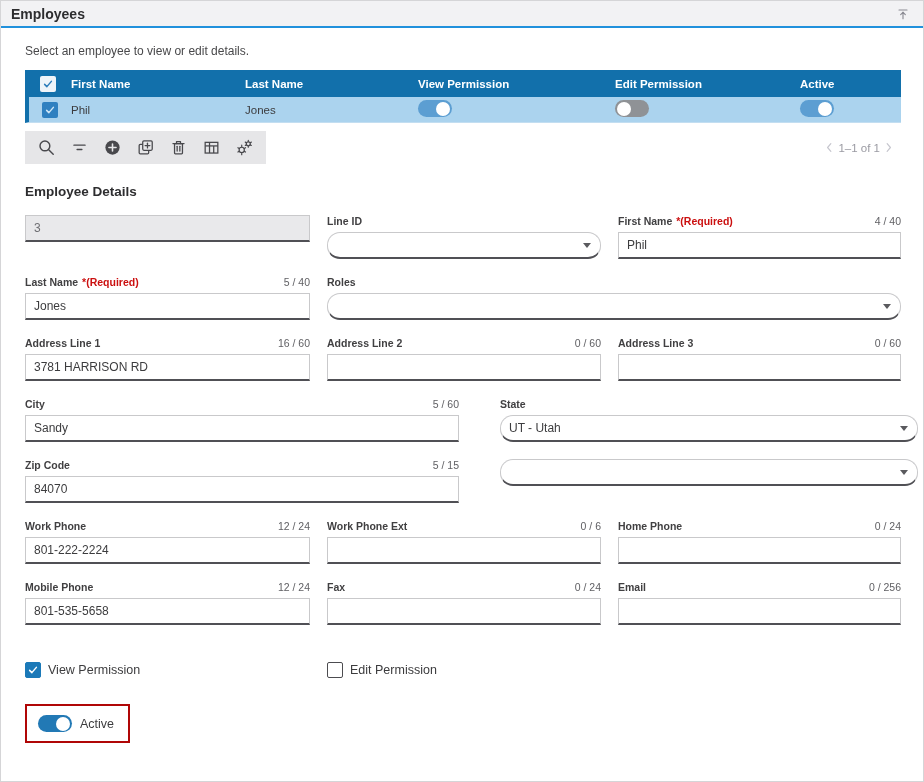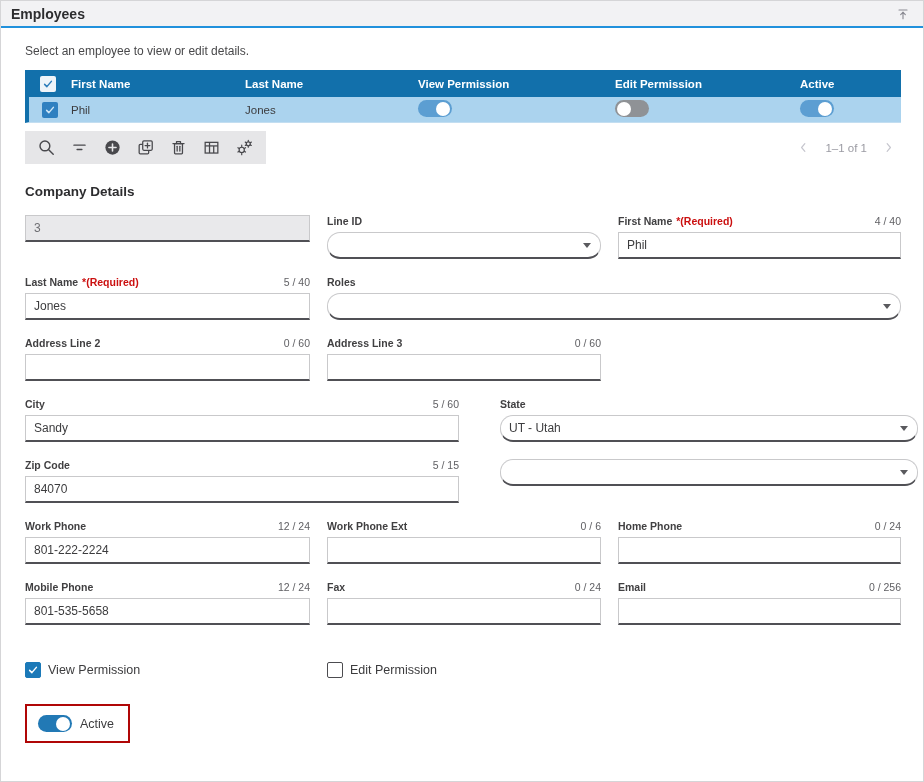--- a/index.html
+++ b/index.html
@@ -63,21 +63,21 @@
   .toggle.off .knob { left: 2px; }
   .toggle.dark { background: #2279b5; }
   
   .toolbar-row { margin-top: 8px; width: 876px; display: flex; align-items: center; }
   .toolbar {
     background: #e6e6e8; display: flex; align-items: center;
     gap: 14px; padding: 7px 12px;
   }
   .tool-btn { width: 19px; height: 19px; color: #48484c; display: flex; align-items: center; justify-content: center; cursor: pointer; }
   .tool-btn svg { width: 19px; height: 19px; }
-  .pagination { margin-left: auto; display: flex; align-items: center; gap: 15px; color: #9b9ba3; font-size: 11.5px; padding-right: 6px; }
+  .pagination { margin-left: auto; display: flex; align-items: center; gap: 2px; color: #9b9ba3; font-size: 11.5px; padding-right: 6px; }
   .page-chev { color: #c6c6ce; display: flex; cursor: pointer; }
   
   .section-title { margin: 20px 0 16px 0; font-size: 13.5px; font-weight: bold; color: #2d2d2f; }
   .form { width: 876px; }
   .frow3 { display: grid; grid-template-columns: 285px 274px 283px; column-gap: 17px; margin-bottom: 17px; }
   .frow-roles { display: grid; grid-template-columns: 285px 574px; column-gap: 17px; margin-bottom: 17px; }
   .frow2 { display: grid; grid-template-columns: 434px 418px; column-gap: 41px; margin-bottom: 17px; }
   .label-row { display: flex; justify-content: space-between; align-items: baseline; margin-bottom: 4px; font-size: 10.5px; min-height: 13px; }
   .lgroup { display: flex; align-items: baseline; }
   .flabel { font-weight: bold; color: #414042; }
@@ -223,21 +223,21 @@
       </span>
       <span>1–1 of 1</span>
       <span class="page-chev">
         <svg width="13" height="13" viewBox="0 0 24 24" fill="none" stroke="currentColor" stroke-width="2.2" stroke-linecap="round" stroke-linejoin="round">
             <polyline points="9.5,5 15.5,12 9.5,19"></polyline>
           </svg>
       </span>
     </div>
   </div>
 
-  <div class="section-title">Company Details</div>
+  <div class="section-title">Employee Details</div>
 
   <div class="form">
 
     <div class="frow3">
       <div class="field">
         <input class="finput disabled" readonly="" value="3" style="">
       </div>
       <div class="field">
         <div class="label-row">
           <span class="lgroup">
@@ -279,20 +279,29 @@
             </span>
         </div>
         <div class="selwrap">
           <input class="finput" value="" style="">
           <span class="caret"></span>
         </div>
       </div>
     </div>
 
     <div class="frow3">
+      <div class="field">
+        <div class="label-row">
+          <span class="lgroup">
+              <span class="flabel">Address Line 1</span>
+            </span>
+          <span class="counter">16 / 60</span>
+        </div>
+        <input class="finput" value="3781 HARRISON RD" style="">
+      </div>
       <div class="field">
         <div class="label-row">
           <span class="lgroup">
               <span class="flabel">Address Line 2</span>
             </span>
           <span class="counter">0 / 60</span>
         </div>
         <input class="finput" value="" style="">
       </div>
       <div class="field">

